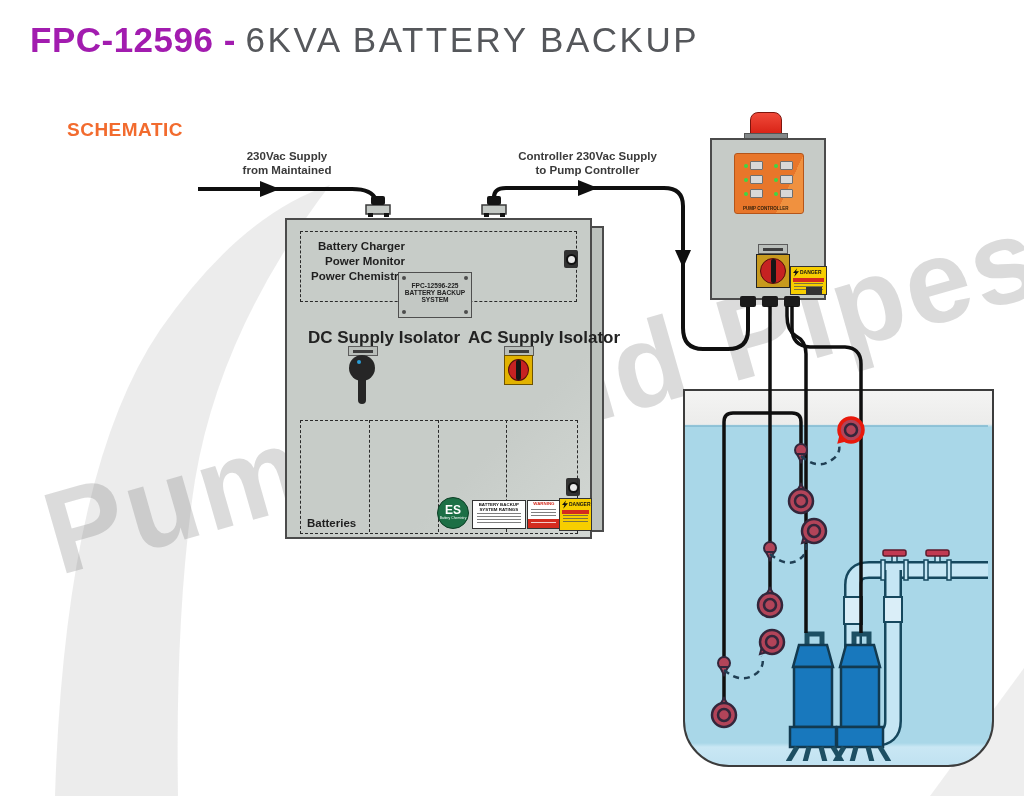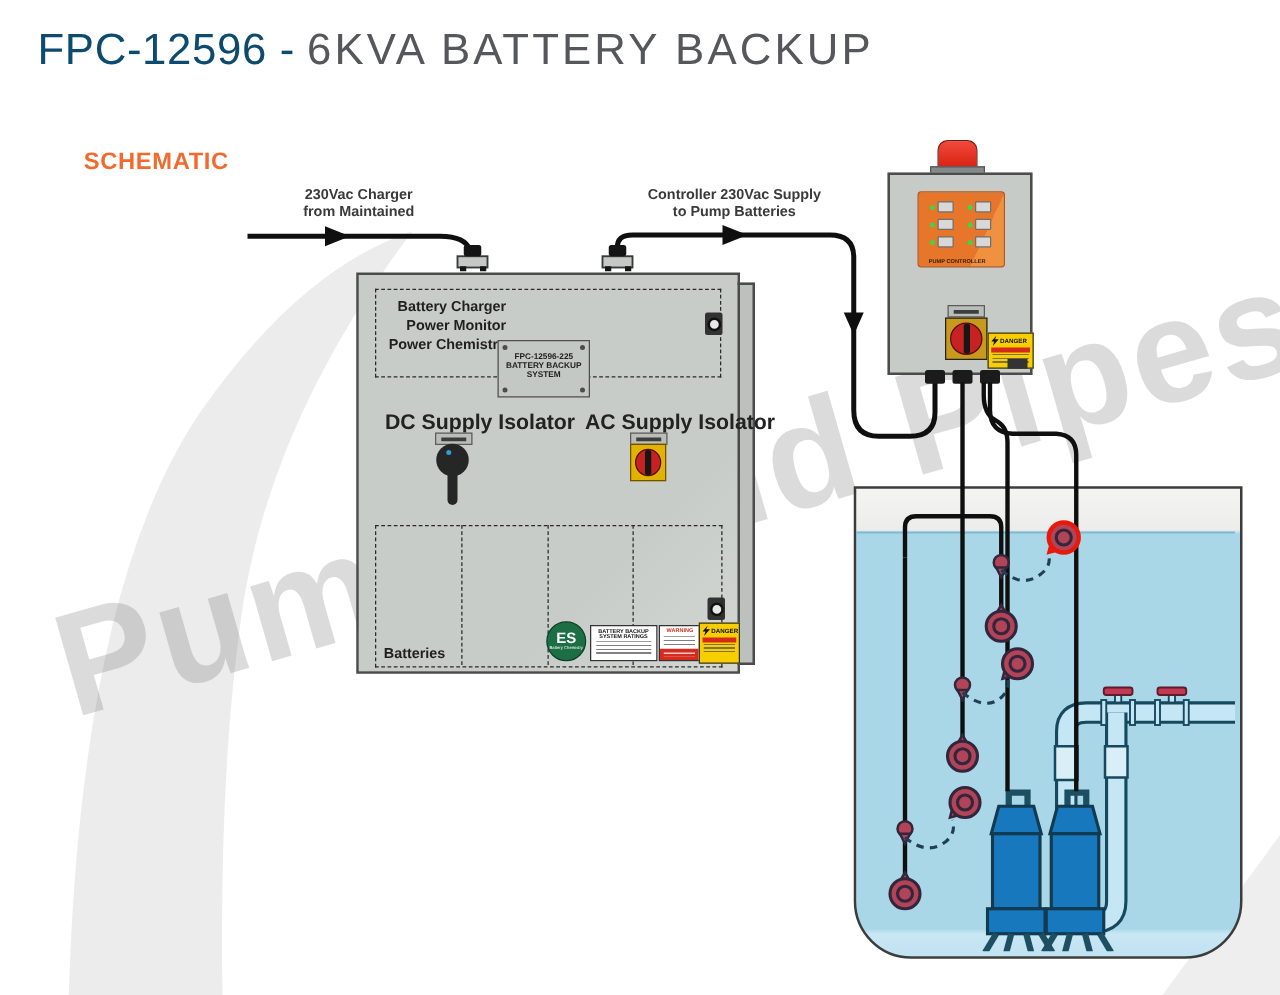--- a/index.html
+++ b/index.html
@@ -8,21 +8,21 @@
   .abs{position:absolute;}
 
   
   #wm-text{position:absolute;left:48px;top:468px;font-size:118px;font-weight:700;
            color:rgba(90,90,90,0.22);letter-spacing:3px;white-space:nowrap;
            transform:rotate(-16deg);transform-origin:0 50%;z-index:1;}
   #wm-svg{position:absolute;left:0;top:0;z-index:0;}
 
   
   #page-title{position:absolute;left:30px;top:20px;font-size:35px;z-index:6;white-space:nowrap;}
-  #page-title .t-bold{font-weight:400;color:#0c4a6e;letter-spacing:0.5px;}
+  #page-title .t-bold{font-weight:700;color:#a21caf;letter-spacing:0.5px;}
   #page-title .t-light{font-weight:400;color:#55575b;letter-spacing:2.5px;}
   #schematic-label{position:absolute;left:67px;top:119px;font-size:19px;font-weight:800;
                    color:#f26b2e;letter-spacing:0.5px;z-index:6;}
 
   .flow-label{position:absolute;font-size:11.5px;font-weight:700;color:#3a3a3a;
               text-align:center;line-height:14px;z-index:6;}
 
   
   #cab-side{left:586px;top:226px;width:14px;height:302px;background:#bcc1bd;
             border:2px solid #4b4b4b;z-index:2;}
@@ -111,26 +111,26 @@
   </svg>
   <div id="wm-text">Pumps and Pipes</div>
 
   <div id="page-title">
     <span class="t-bold">FPC-12596 -</span>
     <span class="t-light">6KVA BATTERY BACKUP</span>
   </div>
   <div id="schematic-label">SCHEMATIC</div>
 
   <div class="flow-label" style="left:207px;top:149px;width:160px;">
-    <div>230Vac Charger</div>
+    <div>230Vac Supply</div>
     <div>from Maintained</div>
   </div>
   <div class="flow-label" style="left:495px;top:149px;width:185px;">
     <div>Controller 230Vac Supply</div>
-    <div>to Pump Batteries</div>
+    <div>to Pump Controller</div>
   </div>
 
   <div class="abs" id="cab-side"></div>
   <div class="abs" id="cabinet">
     <div class="dashedbox" style="left:13px;top:11px;width:275px;height:69px;">
       <div id="cab-functions">
         <div>Battery Charger</div>
         <div>Power Monitor</div>
         <div>Power Chemistry</div>
       </div>

